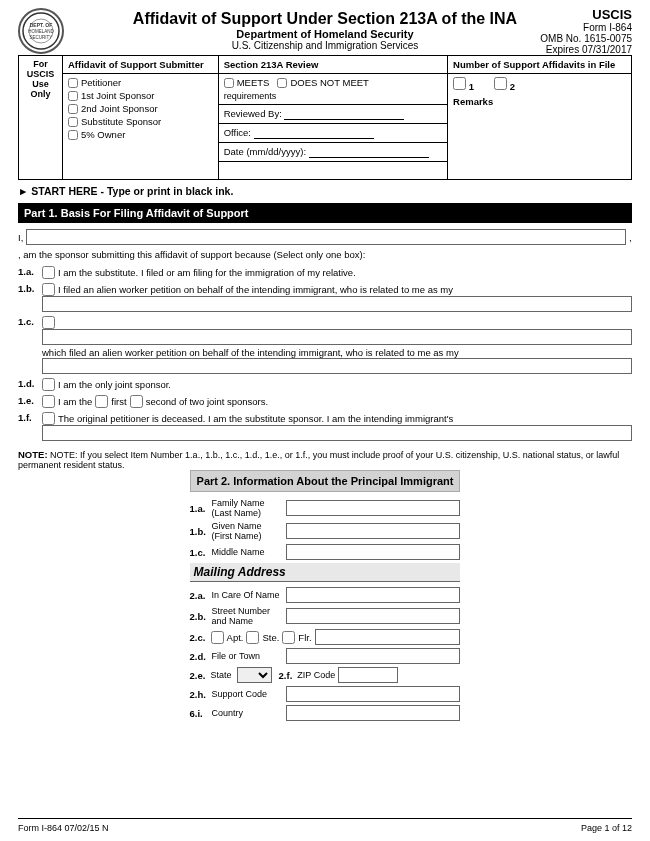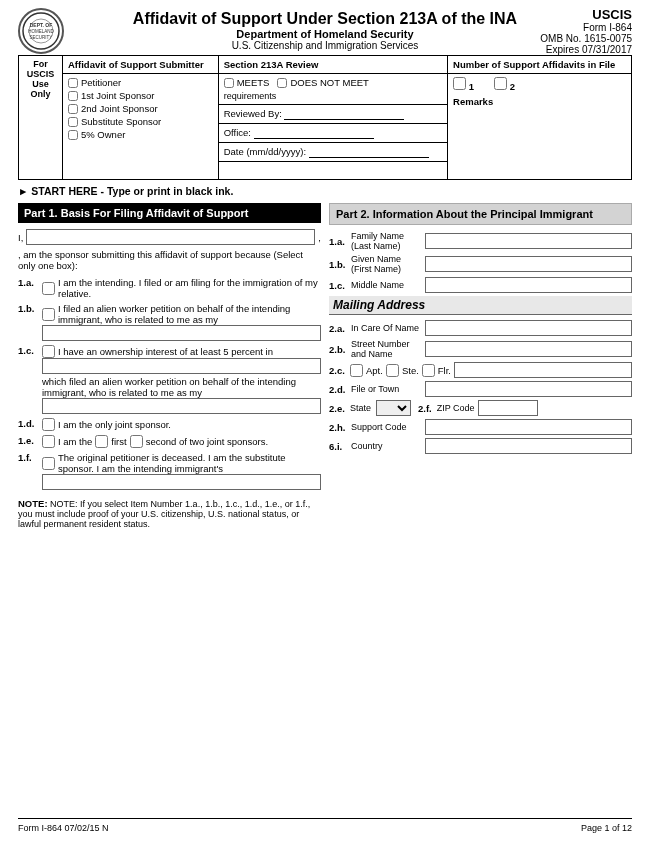--- a/index.html
+++ b/index.html
@@ -96,22 +96,22 @@
     
     .start-here {
       font-size: 10.5px;
       font-weight: bold;
       margin-bottom: 6px;
     }
 
     
     .two-col {
       display: flex;
-      gap: 8px;
-      align-items: flex-start;
+      align-items: center;
+      flex-direction: column;
     }
     .col-left {
       flex: 1;
     }
     .col-right {
       flex: 1;
     }
 
     
     .part-header {
@@ -378,42 +378,41 @@
         <input type="text" class="form-input" style="flex: 1 1 0%; height: 16px;">
         <span>,</span>
       </div>
       <div style="font-size:9.5px; margin-bottom:6px;">, am the sponsor submitting this affidavit of support because (Select only one box):</div>
 
       <div class="item-row">
         <span class="item-label">1.a.</span>
         <div class="item-content">
           <div class="checkbox-row">
             <input type="checkbox" style="">
-            <span>I am the intending.  I filed or am filing for the immigration of my relative.</span>
+            <span>I am the substitute.  I filed or am filing for the immigration of my relative.</span>
           </div>
         </div>
       </div>
 
       <div class="item-row">
         <span class="item-label">1.b.</span>
         <div class="item-content">
           <div class="checkbox-row">
             <input type="checkbox" style="">
             <span>I filed an alien worker petition on behalf of the intending immigrant, who is related to me as my</span>
           </div>
           <input type="text" class="form-input" style="">
         </div>
       </div>
 
       <div class="item-row">
         <span class="item-label">1.c.</span>
         <div class="item-content">
           <div class="checkbox-row">
             <input type="checkbox" style="">
-            <span>I have an ownership interest of at least 5 percent in</span>
           </div>
           <input type="text" class="form-input" style="">
           <div style="margin-top:2px;">which filed an alien worker petition on behalf of the intending immigrant, who is related to me as my</div>
           <input type="text" class="form-input" style="">
         </div>
       </div>
 
       <div class="item-row">
         <span class="item-label">1.d.</span>
         <div class="item-content">

